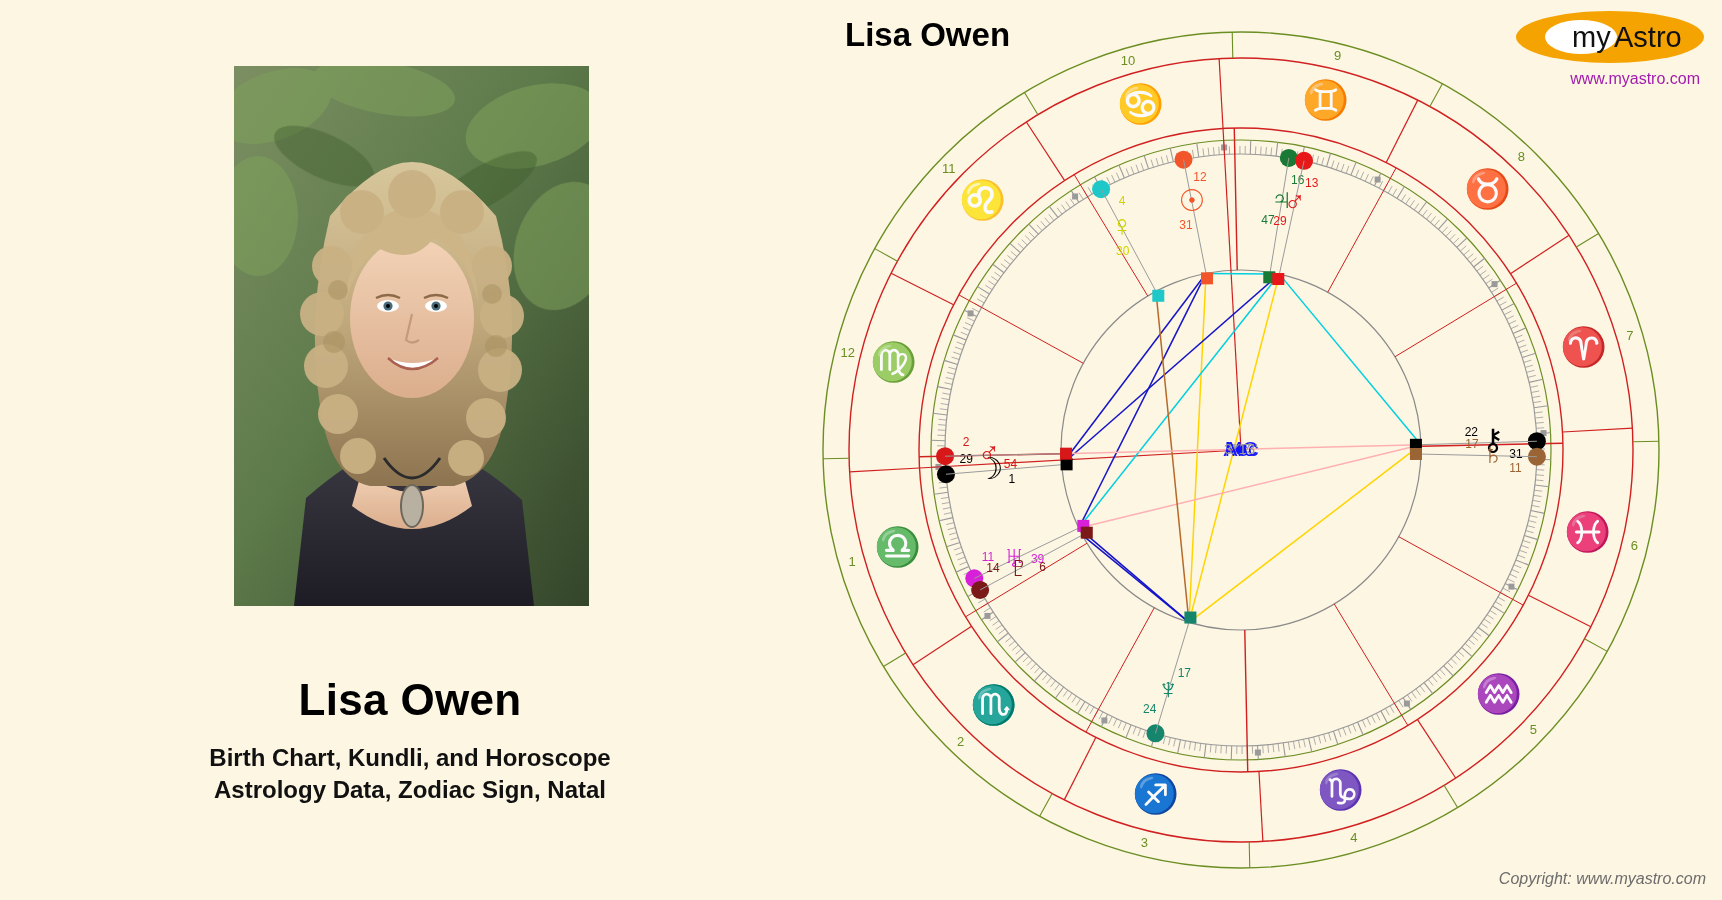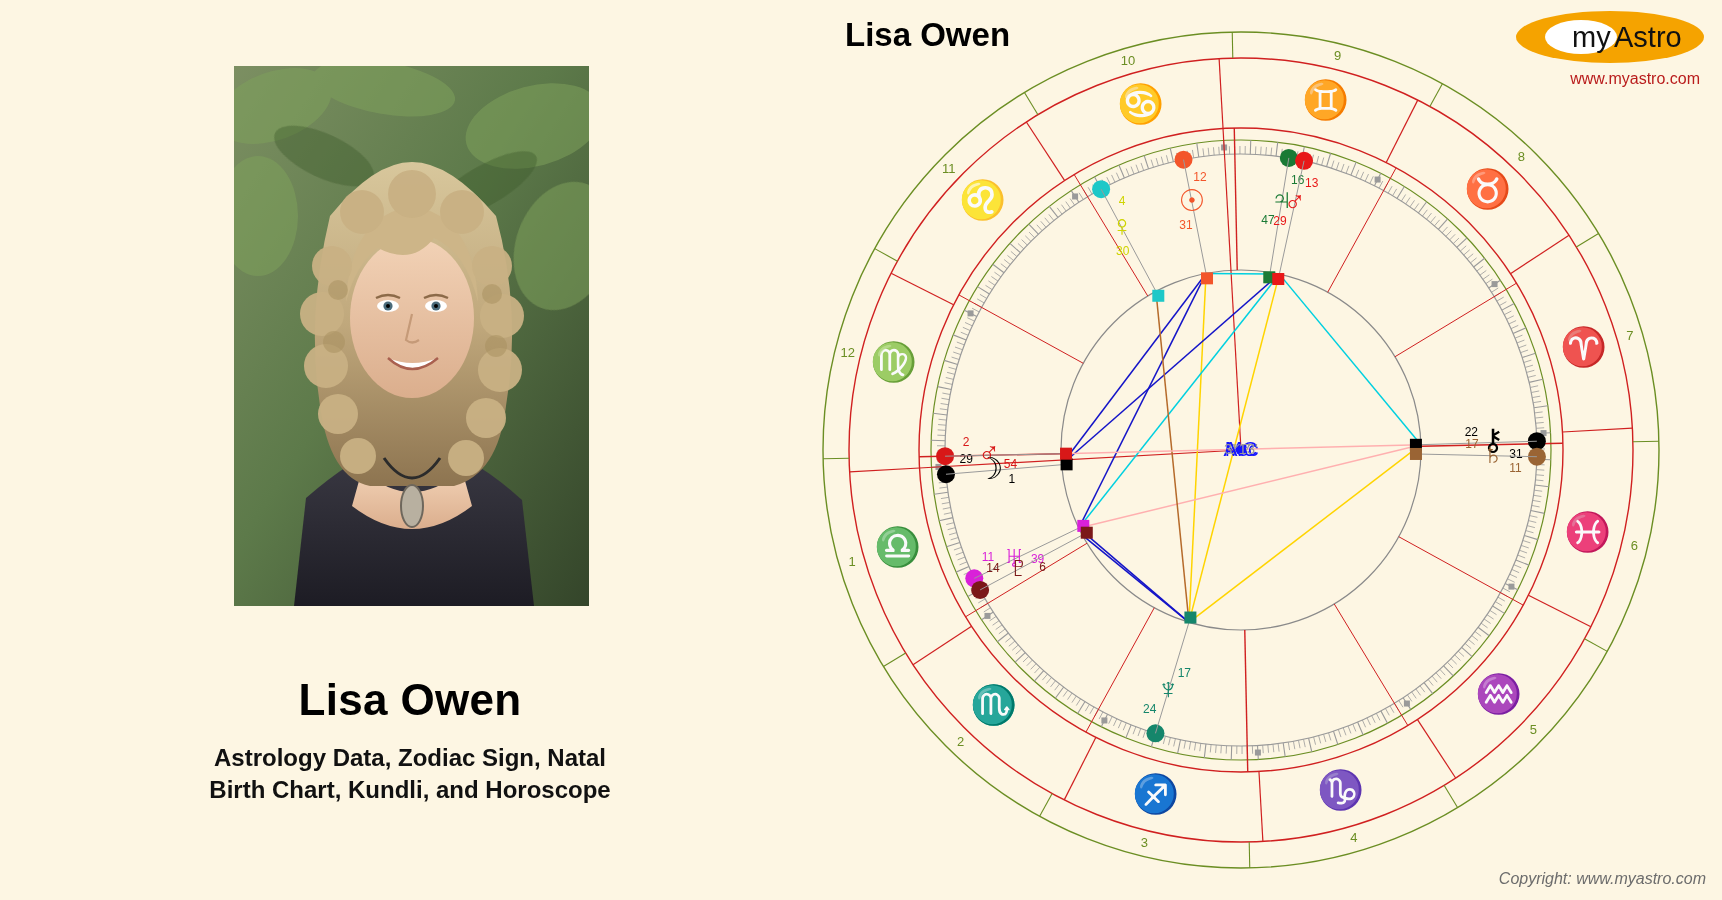--- a/index.html
+++ b/index.html
@@ -31,21 +31,21 @@
   
   #chart-title{
     position:absolute;left:845px;top:16px;
     font-size:33px;font-weight:bold;color:#000;
   }
   #brand-logo{
     position:absolute;right:16px;top:10px;width:192px;height:54px;
   }
   #brand-url{
     position:absolute;right:22px;top:70px;
-    font-size:16px;color:#b91c1c;font-family:"Liberation Sans",sans-serif;
+    font-size:16px;color:#a21caf;font-family:"Liberation Sans",sans-serif;
   }
   #copyright{
     position:absolute;right:16px;bottom:12px;
     font-size:16px;color:#6c6c6c;font-style:italic;
   }
   
   #wheel-wrap{position:absolute;left:760px;top:0;width:962px;height:900px;}
   #wheel{display:block;}
   text{font-family:"Liberation Sans", sans-serif;}
   .hnum{font-size:13px;fill:#6b8e23;}
@@ -143,22 +143,22 @@
       <path d="M154 292 Q178 312 204 292 Q178 302 154 292 Z" fill="#fff"></path>
       <path d="M154 292 Q178 314 204 292" stroke="#a9604f" stroke-width="2.4" fill="none"></path>
 
       <path d="M150 392 Q178 432 206 392" stroke="#2b2b2b" stroke-width="3" fill="none"></path>
       <ellipse cx="178" cy="440" rx="11" ry="21" fill="#b8b0a0" stroke="#6e675c" stroke-width="2"></ellipse>
     </svg>
   </div>
 
   <div id="subject-name">Lisa Owen</div>
   <div id="subject-subtitle">
+    <div>Birth Chart, Kundli, and Horoscope</div>
     <div>Astrology Data, Zodiac Sign, Natal</div>
-    <div>Birth Chart, Kundli, and Horoscope</div>
   </div>
 </div>
 
 <div id="chart-title">Lisa Owen</div>
 
 <svg id="brand-logo" viewBox="0 0 192 54">
   <ellipse cx="96" cy="27" rx="94" ry="26" fill="#f5a300"></ellipse>
   <ellipse cx="67" cy="27" rx="36" ry="17" fill="#ffffff"></ellipse>
   <text x="58" y="37" font-size="29" fill="#111">my</text>
   <text x="100" y="37" font-size="29" fill="#111">Astro</text>

